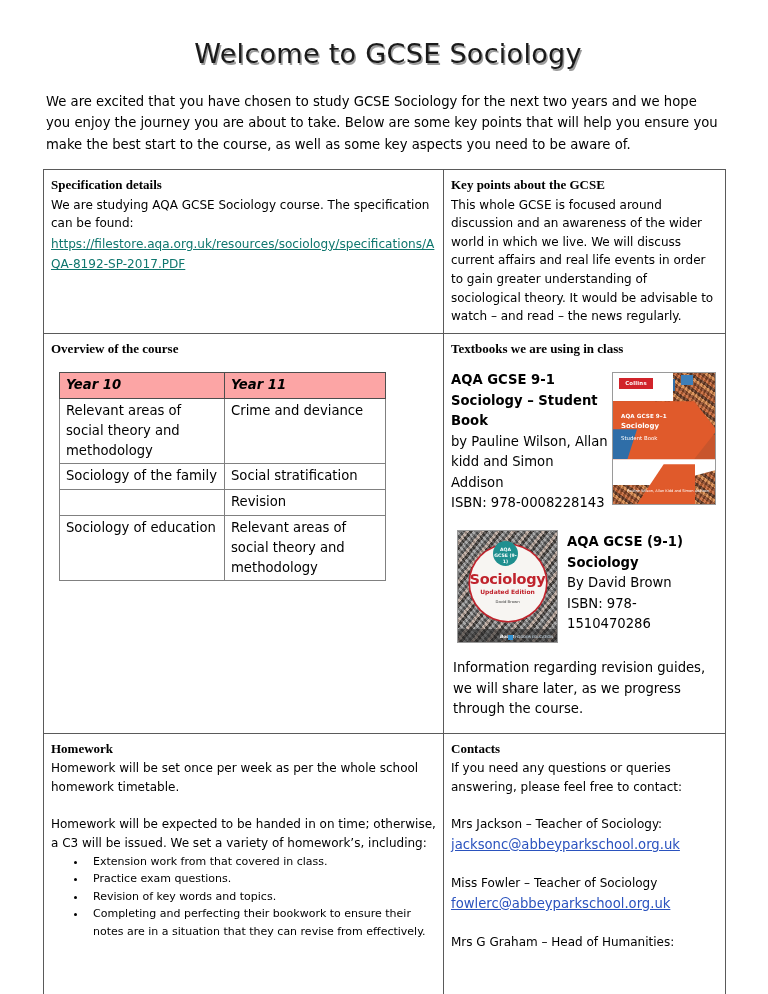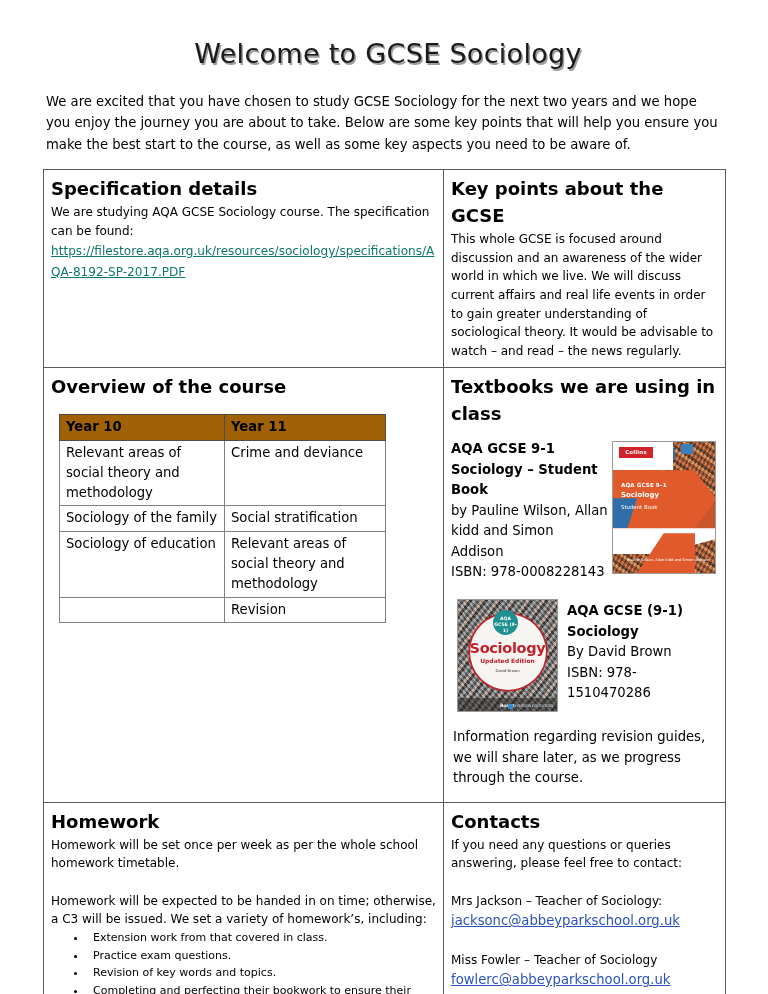--- a/index.html
+++ b/index.html
@@ -46,23 +46,24 @@
   table.layout > tbody > tr > td {
     border: 1px solid #5a5a5a;
     vertical-align: top;
     padding: 5px 7px 7px 7px;
   }
   td.col-left { width: 400px; }
   td.col-right { width: 282px; }
 
   .cell-h {
     font-weight: bold;
-    font-size: 18px;
+    font-size: 13px;
     line-height: 1.5;
     margin: 0 0 1px 0;
+    font-family: Liberation Serif, serif;
   }
   .cell-p {
     font-size: 12px;
     line-height: 1.55;
     margin: 0;
   }
   .link {
     color: #0f766e;
     text-decoration: underline;
     font-size: 12.1px;
@@ -89,23 +90,24 @@
   table.years td, table.years th {
     border: 1px solid #808080;
     font-size: 13.2px;
     line-height: 1.5;
     padding: 2px 6px 3px 6px;
     vertical-align: top;
     text-align: left;
     font-weight: normal;
   }
   table.years thead th {
-    background: #a16207;
+    background: #fca5a5;
     font-weight: bold;
     border-color: #4d4d4d;
+    font-style: italic;
   }
   table.years col.c1 { width: 165px; }
   table.years col.c2 { width: 161px; }
   .yr-empty { height: 21px; }
 
   
   .book-block-1 {
     position: relative;
     min-height: 150px;
     margin-top: 12px;
@@ -295,26 +297,26 @@
             <tbody>
               <tr>
                 <td>Relevant areas of social theory and methodology</td>
                 <td>Crime and deviance</td>
               </tr>
               <tr>
                 <td>Sociology of the family</td>
                 <td>Social stratification</td>
               </tr>
               <tr>
+                <td class="yr-empty"></td>
+                <td>Revision</td>
+              </tr>
+              <tr>
                 <td>Sociology of education</td>
                 <td>Relevant areas of social theory and methodology</td>
-              </tr>
-              <tr>
-                <td class="yr-empty"></td>
-                <td>Revision</td>
               </tr>
             </tbody>
           </table>
         </td>
 
         <td class="col-right">
           <div class="cell-h">Textbooks we are using in class</div>
 
           <div class="book-block-1">
             <div class="book1-text">

